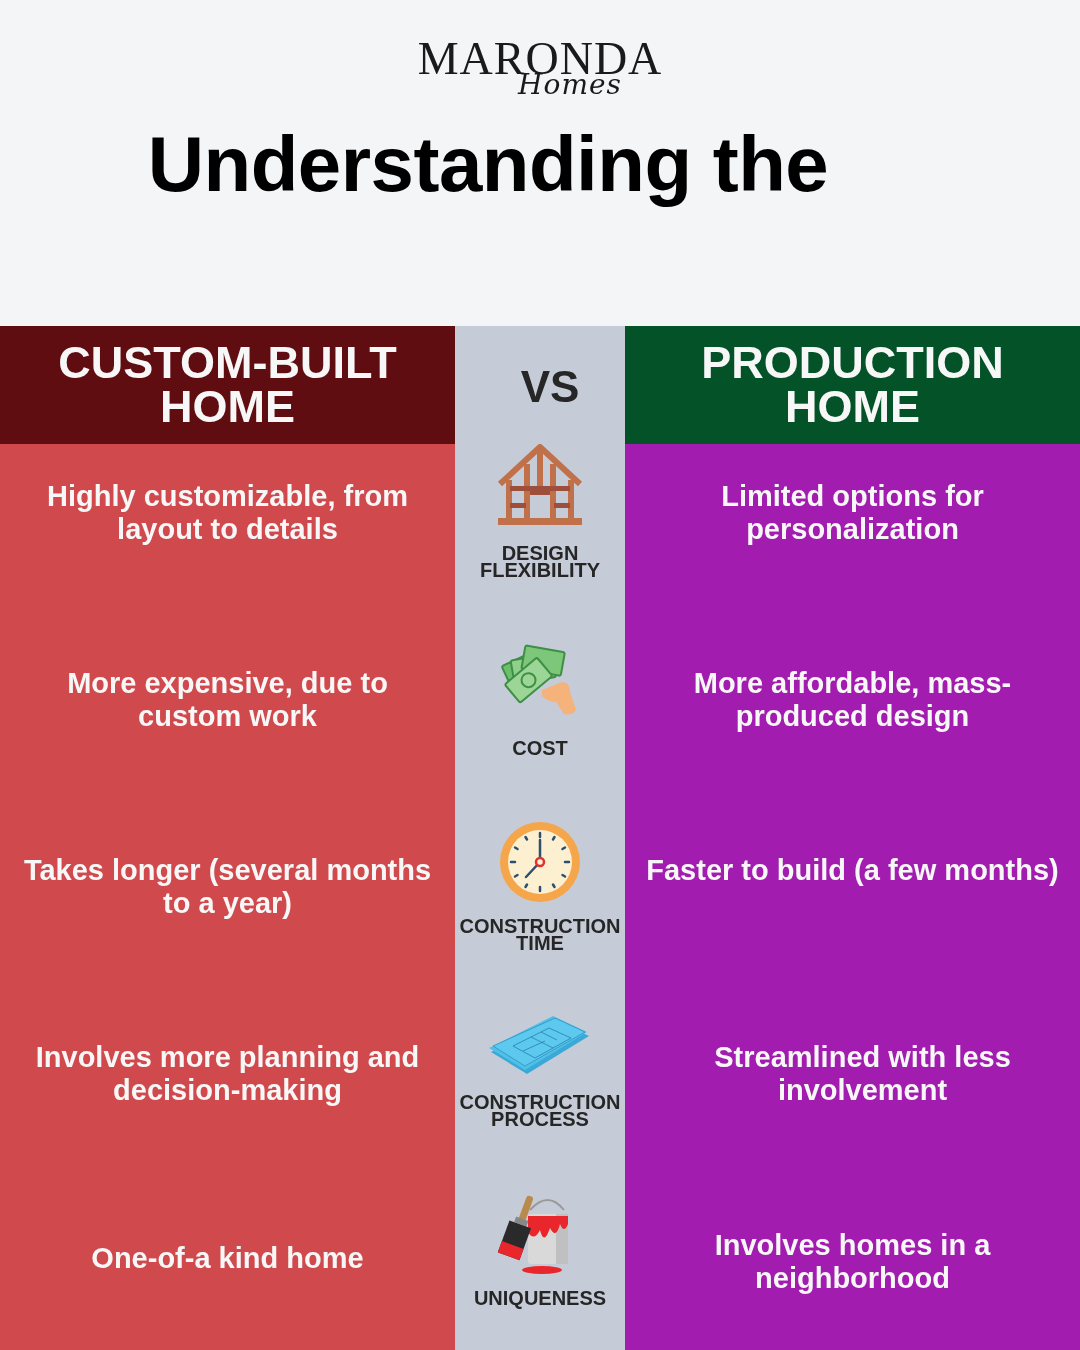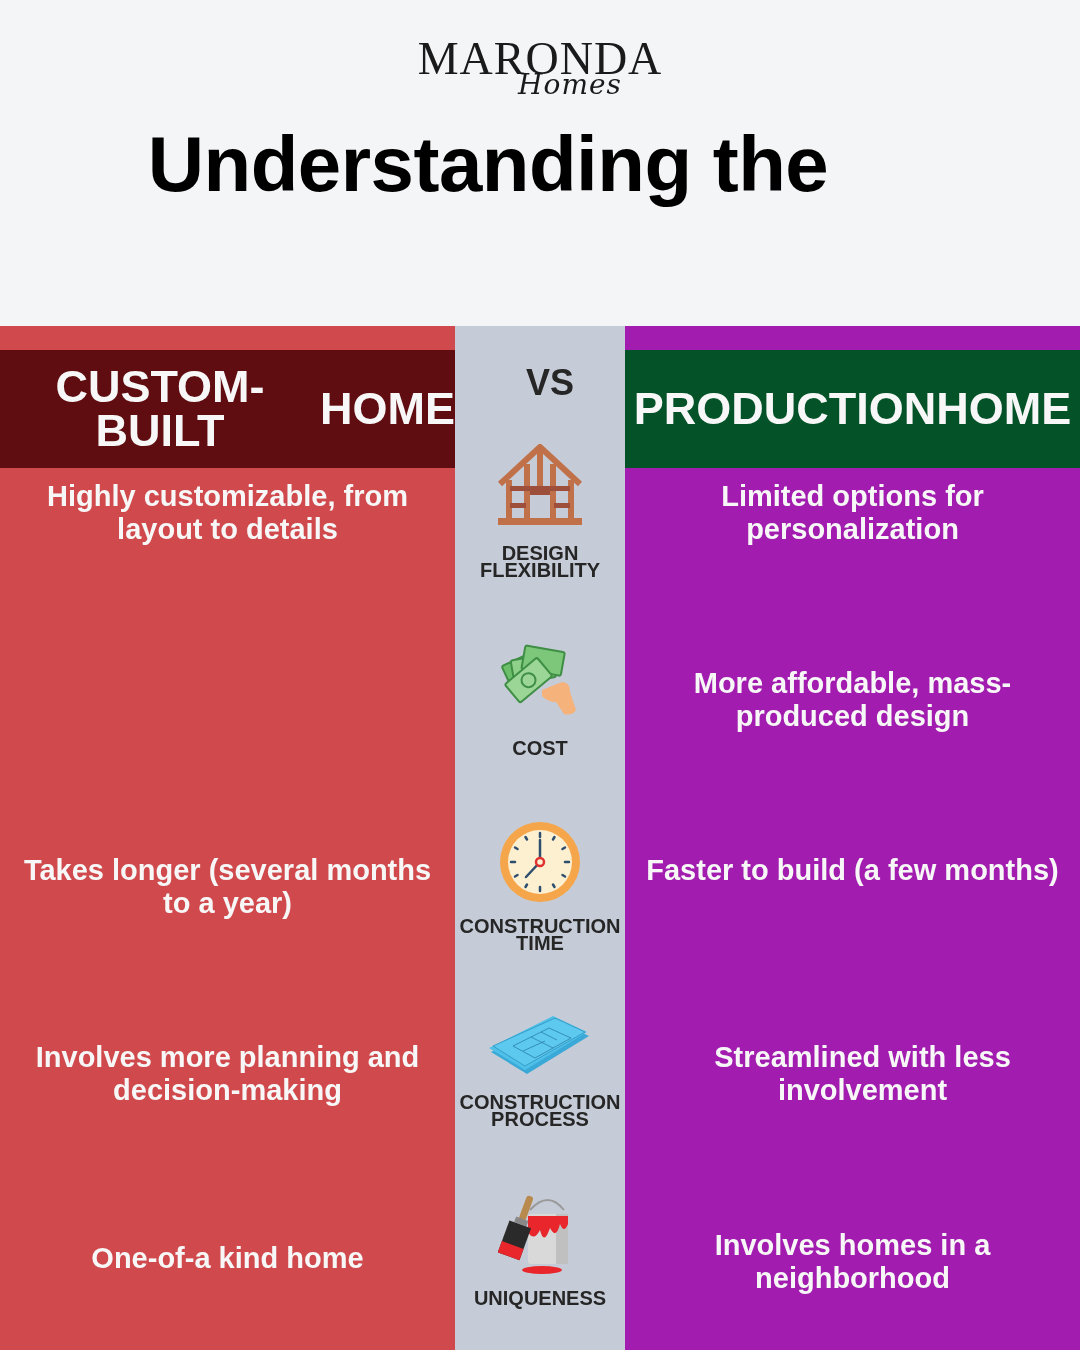--- a/index.html
+++ b/index.html
@@ -12,25 +12,25 @@
   .logo-script { font-family: "DejaVu Serif", serif; font-style: italic; font-size: 28px; color: #1a1a1a; line-height: 26px; margin-top: -12px; margin-left: 60px; letter-spacing: 1px; }
   .title { position: absolute; left: 0; width: 976px; top: 126px; text-align: center; font-weight: bold; font-size: 78px; line-height: 76px; color: #000; letter-spacing: -0.5px; }
 
   .col-left { position: absolute; left: 0; top: 326px; width: 455px; height: 1024px; background: #d04a4d; }
   .col-mid { position: absolute; left: 455px; top: 326px; width: 170px; height: 1024px; background: #c6ccd7; }
   .col-right { position: absolute; left: 625px; top: 326px; width: 455px; height: 1024px; background: #a21caf; }
 
   .head-left, .head-right {
     position: absolute; top: 0; left: 0; width: 455px; height: 118px;
     color: #f7f7f7; font-weight: bold; font-size: 45px; line-height: 44px; text-align: center;
-    display: flex; align-items: center; justify-content: center; flex-direction: row; margin-top: 24px;
+    display: flex; align-items: center; justify-content: center; flex-direction: column;
   }
   .head-left { background: #600d11; }
   .head-right { background: #035228; }
-  .vs { position: absolute; top: 36px; left: 0; width: 190px; text-align: center; font-weight: bold; font-size: 36px; color: #262626; }
+  .vs { position: absolute; top: 36px; left: 0; width: 190px; text-align: center; font-weight: bold; font-size: 44px; color: #262626; }
 
   .cell {
     position: absolute; left: 0; width: 455px; text-align: center; color: #f7f7f7;
     font-size: 29px; line-height: 33px; font-weight: bold; padding: 0 20px; margin-top: 8px;
   }
   .icon-wrap { position: absolute; left: 0; width: 170px; display: flex; justify-content: center; }
   .mid-label {
     position: absolute; left: 0; width: 170px; text-align: center; color: #262626;
     font-weight: bold; font-size: 20px; line-height: 17px;
   }
@@ -47,20 +47,21 @@
     <div>Understanding the</div>
   </div>
 </div>
 
 <div class="col-left">
   <div class="head-left">
     <div>CUSTOM-BUILT</div>
     <div>HOME</div>
   </div>
   <div class="cell" style="top:146px;">Highly customizable, from layout to details</div>
+  <div class="cell" style="top:333px;">More expensive, due to custom work</div>
   <div class="cell" style="top:520px;">Takes longer (several months to a year)</div>
   <div class="cell" style="top:707px;">Involves more planning and decision-making</div>
   <div class="cell" style="top:908px;">One-of-a kind home</div>
 </div>
 
 <div class="col-mid">
   <div class="vs">VS</div>
 
   <div class="icon-wrap" style="top:118px;">
     <svg width="86" height="84" viewBox="0 0 86 84">

